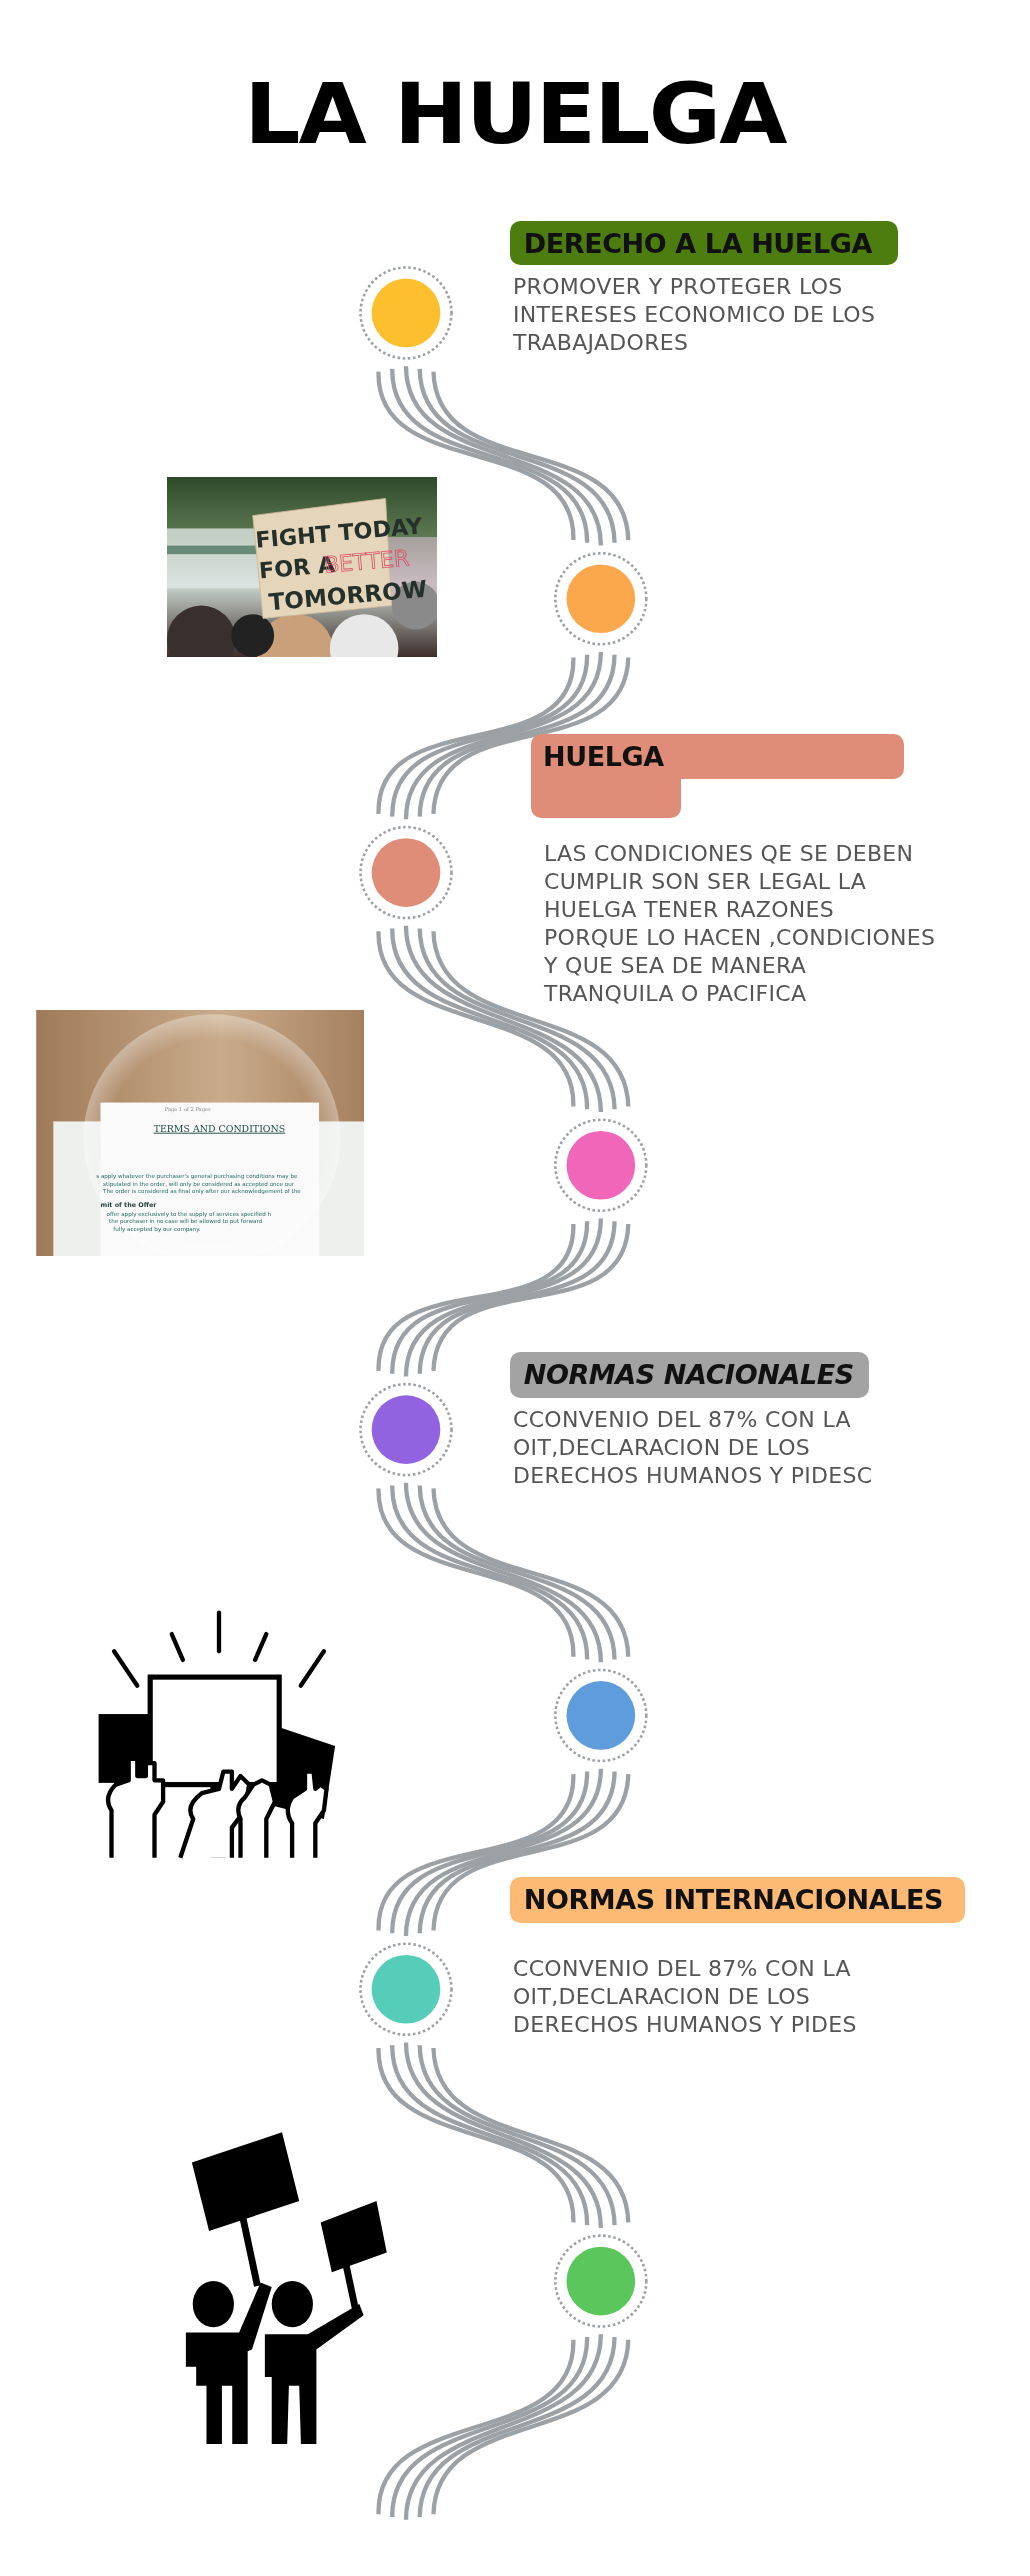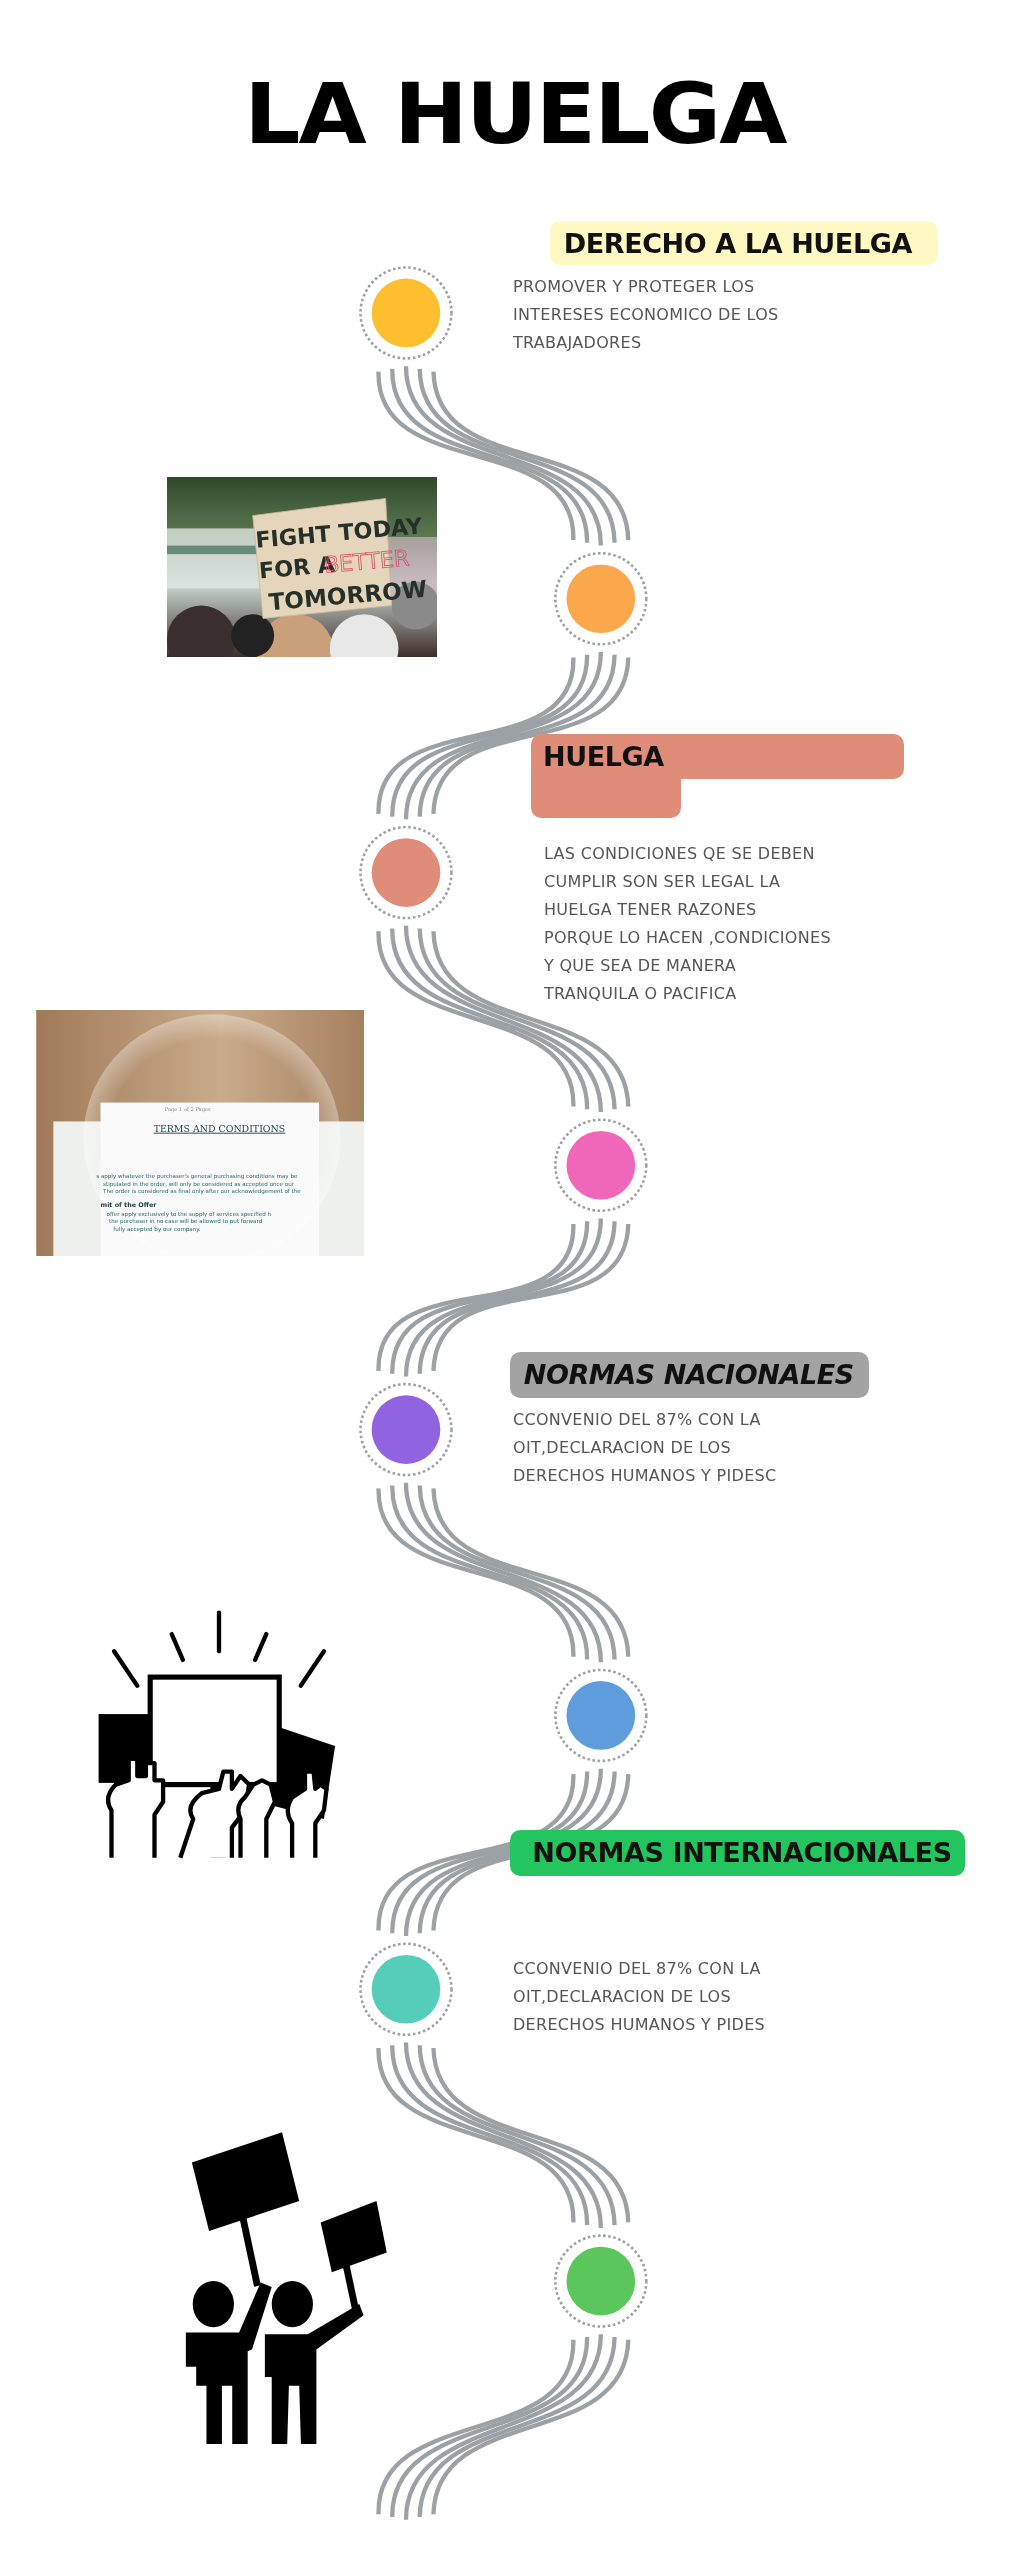--- a/index.html
+++ b/index.html
@@ -1,20 +1,20 @@
 <!DOCTYPE html>
 <html style="font-size:13.7px"><head>
 <meta charset="utf-8">
 <style>
   html, body { margin:0; padding:0; background:#ffffff; }
   body { width:1030px; height:2576px; position:relative; overflow:hidden; font-family:"Liberation Sans", "DejaVu Sans", sans-serif; }
   .abs { position:absolute; }
   #title { left:0; width:1030px; top:67px; text-align:center; font-family:"DejaVu Sans", sans-serif; font-weight:bold; font-size:84px; letter-spacing:-1.7px; color:#000; line-height:94px; transform:scaleX(1.05); }
   .label { position:absolute; border-radius:10.3px; padding:5.2px 13.7px; font-family:"DejaVu Sans", sans-serif; font-weight:bold; font-size:27px; color:#111; line-height:36px; letter-spacing:-0.4px; }
-  .body-text { position:absolute; font-family:"DejaVu Sans", sans-serif; font-size:16px; color:#555; line-height:28px; letter-spacing:0.3px; white-space:pre-line; }
+  .body-text { position:absolute; font-family:"DejaVu Sans", sans-serif; font-size:22px; color:#555; line-height:28px; letter-spacing:0.3px; white-space:pre-line; }
   .photo { position:absolute; overflow:hidden; }
   svg { position:absolute; left:0; top:0; }
   
   .label2-top { position:absolute; background:#DF8D78; border-radius:10.3px; }
   .label2-bottom { position:absolute; background:#DF8D78; border-radius:10.3px; }
   .label2-text { position:absolute; font-family:"DejaVu Sans", sans-serif; font-weight:bold; font-size:27px; color:#111; line-height:39px; letter-spacing:-0.4px; }
 </style>
 </head>
 <body>
 
@@ -76,21 +76,21 @@
       <circle cx="473" cy="1665" r="40" fill="#9163E0"></circle>
       <circle cx="700" cy="1998" r="53" fill="none" stroke="#9BA1A5" stroke-width="3" stroke-dasharray="3 3"></circle>
       <circle cx="700" cy="1998" r="40" fill="#5E9CDB"></circle>
       <circle cx="473" cy="2317" r="53" fill="none" stroke="#9BA1A5" stroke-width="3" stroke-dasharray="3 3"></circle>
       <circle cx="473" cy="2317" r="40" fill="#55CDB8"></circle>
       <circle cx="700" cy="2657" r="53" fill="none" stroke="#9BA1A5" stroke-width="3" stroke-dasharray="3 3"></circle>
       <circle cx="700" cy="2657" r="40" fill="#5BC65B"></circle>
     </g>
 </svg>
 
-<div class="label" style="left:510px; top:221px; width:361px; height:34px; background:#fef9c3;margin-left:40px;">
+<div class="label" style="left:510px; top:221px; width:361px; height:34px; background:#4d7c0f;">
   <span>DERECHO A LA HUELGA</span>
 </div>
 <div class="body-text" style="left:513px; top:273px; width:481px;">PROMOVER Y PROTEGER LOS
 INTERESES ECONOMICO  DE LOS
 TRABAJADORES</div>
 
 <div class="photo" style="left:167px; top:477px; width:270px; height:180px;">
   <svg width="270" height="180" viewBox="0 0 315 210">
     <defs>
       <linearGradient id="bg1" x1="0" y1="0" x2="0" y2="1">
@@ -180,21 +180,21 @@
     <rect x="140" y="210" width="18" height="85" fill="#000"></rect>
     <g stroke="#000" stroke-width="5" fill="#fff" stroke-linejoin="round">
       <path d="M25 295 L25 240 Q15 225 30 210 L45 205 L45 180 L55 180 L55 200 L65 200 L65 185 L75 185 L75 205 L85 205 L85 230 L75 245 L75 295"></path>
       <path d="M105 295 L120 250 Q110 235 130 220 L150 215 L155 195 L165 195 L165 215 L175 200 L185 210 L180 240 L165 260 L165 295"></path>
       <path d="M175 295 L175 250 Q168 235 180 225 L190 210 L200 205 L210 210 L215 230 L205 250 L205 295"></path>
       <path d="M235 295 L235 255 Q225 240 235 225 L250 215 L250 195 L260 195 L262 215 L268 210 L275 215 L272 240 L262 255 L262 295"></path>
     </g>
   </svg>
 </div>
 
-<div class="label" style="left:510px; top:1830px; width:428px; height:36px; background:#22c55e;text-align:right;">
+<div class="label" style="left:510px; top:1877px; width:428px; height:36px; background:#fdba74;">
   <span>NORMAS INTERNACIONALES</span>
 </div>
 <div class="body-text" style="left:513px; top:1955px; width:481px;">CCONVENIO DEL 87% CON LA
 OIT,DECLARACION DE LOS
 DERECHOS HUMANOS Y PIDES</div>
 
 <div class="abs" style="left:179px; top:2128px; width:249px; height:335px;">
   <svg width="249" height="335" viewBox="0 0 290 390">
     <g fill="#000">
       <polygon points="15,40 120,5 140,85 35,120"></polygon>

